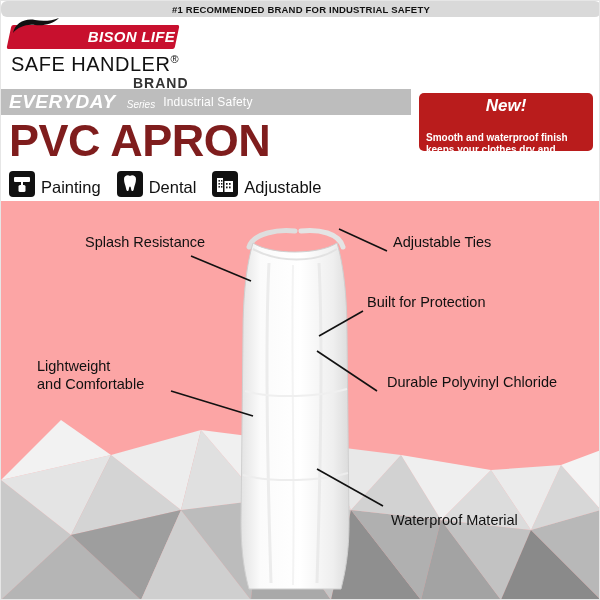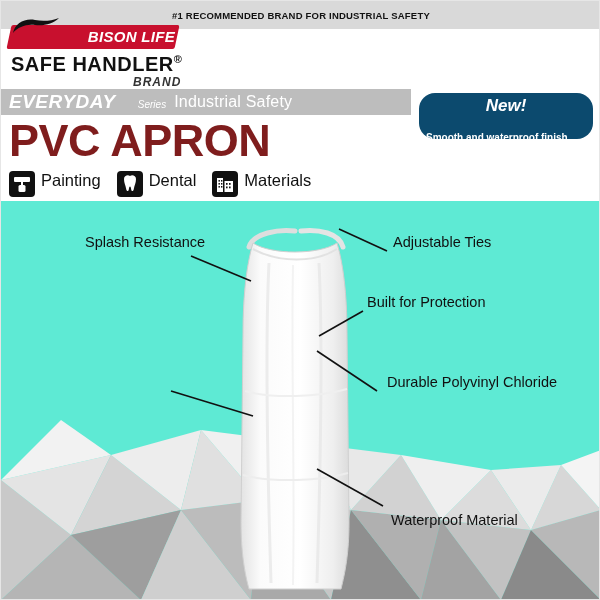--- a/index.html
+++ b/index.html
@@ -18,29 +18,30 @@
     background: #ffffff;
     border: 1px solid #e6e6e6;
     box-sizing: border-box;
   }
 
   
   .top-banner {
     position: absolute;
     left: 0; top: 0;
     width: 600px;
-    height: 28px;
+    height: 16px;
     background: #d9d9d9;
     color: #111;
     font-size: 9.5px;
     font-weight: bold;
     letter-spacing: 0.2px;
     display: flex;
     align-items: center;
     justify-content: center;
+    border-radius: 6px;
   }
 
   
   .brand-block {
     position: absolute;
     left: 8px; top: 22px;
     width: 240px;
     height: 62px;
   }
   .bison-badge {
@@ -74,36 +75,35 @@
     left: 2px;
     top: -6px;
     width: 52px;
     height: 20px;
     z-index: 4;
   }
   .safe-handler {
     position: absolute;
     left: 2px; top: 30px;
     font-size: 20px;
-    font-weight: bold;
+    font-weight: normal;
     letter-spacing: 0.5px;
     color: #111;
   }
   .reg-mark {
     font-size: 11px;
     vertical-align: super;
   }
   .brand-word {
     position: absolute;
     left: 124px; top: 52px;
-    font-size: 12px;
+    font-size: 14px;
     font-weight: bold;
     letter-spacing: 1px;
     color: #333;
-    font-style: italic;
   }
 
   
   .everyday-bar {
     position: absolute;
     left: 0; top: 88px;
     width: 410px;
     height: 26px;
     background: #bdbdbd;
     display: flex;
@@ -114,48 +114,48 @@
     font-weight: bold;
     font-style: italic;
     color: #ffffff;
     margin-left: 8px;
     letter-spacing: 0.5px;
   }
   .series-word {
     font-size: 10px;
     font-style: italic;
     color: #ffffff;
-    margin-left: 22px;
+    margin-left: 11px;
     margin-top: 5px;
   }
   .industrial-safety {
-    font-size: 16px;
+    font-size: 12px;
     color: #ffffff;
     margin-left: 8px;
     letter-spacing: 0.2px;
   }
 
   
   .product-title {
     position: absolute;
     left: 8px; top: 114px;
     font-size: 45px;
     font-weight: bold;
     letter-spacing: -0.5px;
     color: #7f1d1d;
   }
 
   
   .new-badge {
     position: absolute;
     left: 418px; top: 92px;
     width: 174px;
-    height: 46px;
-    background: #0c4a6e;
-    border-radius: 16px;
+    height: 58px;
+    background: #b91c1c;
+    border-radius: 5px;
     color: #fff;
     box-sizing: border-box;
     padding: 3px 7px 0 7px;
   }
   .new-badge .new-word {
     font-size: 17px;
     font-weight: bold;
     font-style: italic;
     text-align: center;
     line-height: 20px;
@@ -172,21 +172,21 @@
   .uses-row {
     position: absolute;
     left: 8px; top: 168px;
     width: 420px;
     height: 30px;
     display: flex;
     align-items: center;
   }
   .use-item {
     display: flex;
-    align-items: flex-start;
+    align-items: flex-end;
     margin-right: 16px;
   }
   .use-icon {
     width: 26px;
     height: 26px;
     background: #111;
     border-radius: 4px;
     margin-right: 6px;
     position: relative;
   }
@@ -195,21 +195,21 @@
     color: #111;
   }
 
   
   .stage {
     position: absolute;
     left: 0; top: 200px;
     width: 600px;
     height: 399px;
     overflow: hidden;
-    background: #5eead4;
+    background: #fca5a5;
   }
   .poly-bg {
     position: absolute;
     left: 0; bottom: 0;
     width: 600px;
     height: 240px;
   }
 
   
   .apron {
@@ -298,21 +298,21 @@
             <rect x="6.5" y="12" width="1.4" height="1.6" fill="#111"></rect>
             <rect x="9" y="12" width="1.4" height="1.6" fill="#111"></rect>
             <rect x="6.5" y="15" width="1.4" height="1.6" fill="#111"></rect>
             <rect x="9" y="15" width="1.4" height="1.6" fill="#111"></rect>
             <rect x="14" y="12" width="1.6" height="1.8" fill="#111"></rect>
             <rect x="17" y="12" width="1.6" height="1.8" fill="#111"></rect>
             <rect x="14" y="15.5" width="1.6" height="1.8" fill="#111"></rect>
             <rect x="17" y="15.5" width="1.6" height="1.8" fill="#111"></rect>
           </svg>
       </div>
-      <span class="use-label">Materials</span>
+      <span class="use-label">Adjustable</span>
     </div>
   </div>
 
   <div class="stage">
 
     <svg class="poly-bg" viewBox="0 0 600 240" preserveAspectRatio="none">
       <polygon points="0,240 0,120 70,175" fill="#c9c9c9"></polygon>
       <polygon points="0,120 70,175 110,95" fill="#e4e4e4"></polygon>
       <polygon points="0,120 110,95 60,60" fill="#f2f2f2"></polygon>
       <polygon points="70,175 110,95 180,150" fill="#d4d4d4"></polygon>
@@ -370,19 +370,23 @@
       <path d="M386 50 L338 28" stroke="#111" stroke-width="1.6" fill="none"></path>
       <path d="M362 110 L318 135" stroke="#111" stroke-width="1.6" fill="none"></path>
       <path d="M376 190 L316 150" stroke="#111" stroke-width="1.6" fill="none"></path>
       <path d="M170 190 L252 215" stroke="#111" stroke-width="1.6" fill="none"></path>
       <path d="M382 305 L316 268" stroke="#111" stroke-width="1.6" fill="none"></path>
     </svg>
 
     <div class="callout" style="left:84px; top:32px;">Splash Resistance</div>
     <div class="callout" style="left:366px; top:92px;">Built for Protection</div>
     <div class="callout" style="left:392px; top:32px;">Adjustable Ties</div>
+    <div class="callout" style="left:36px; top:156px;">
+      <div>Lightweight</div>
+      <div>and Comfortable</div>
+    </div>
     <div class="callout" style="left:386px; top:172px;">
       <div>Durable Polyvinyl Chloride</div>
     </div>
     <div class="callout" style="left:390px; top:310px;">Waterproof Material</div>
   </div>
 
 </div>
 
 </body></html>

